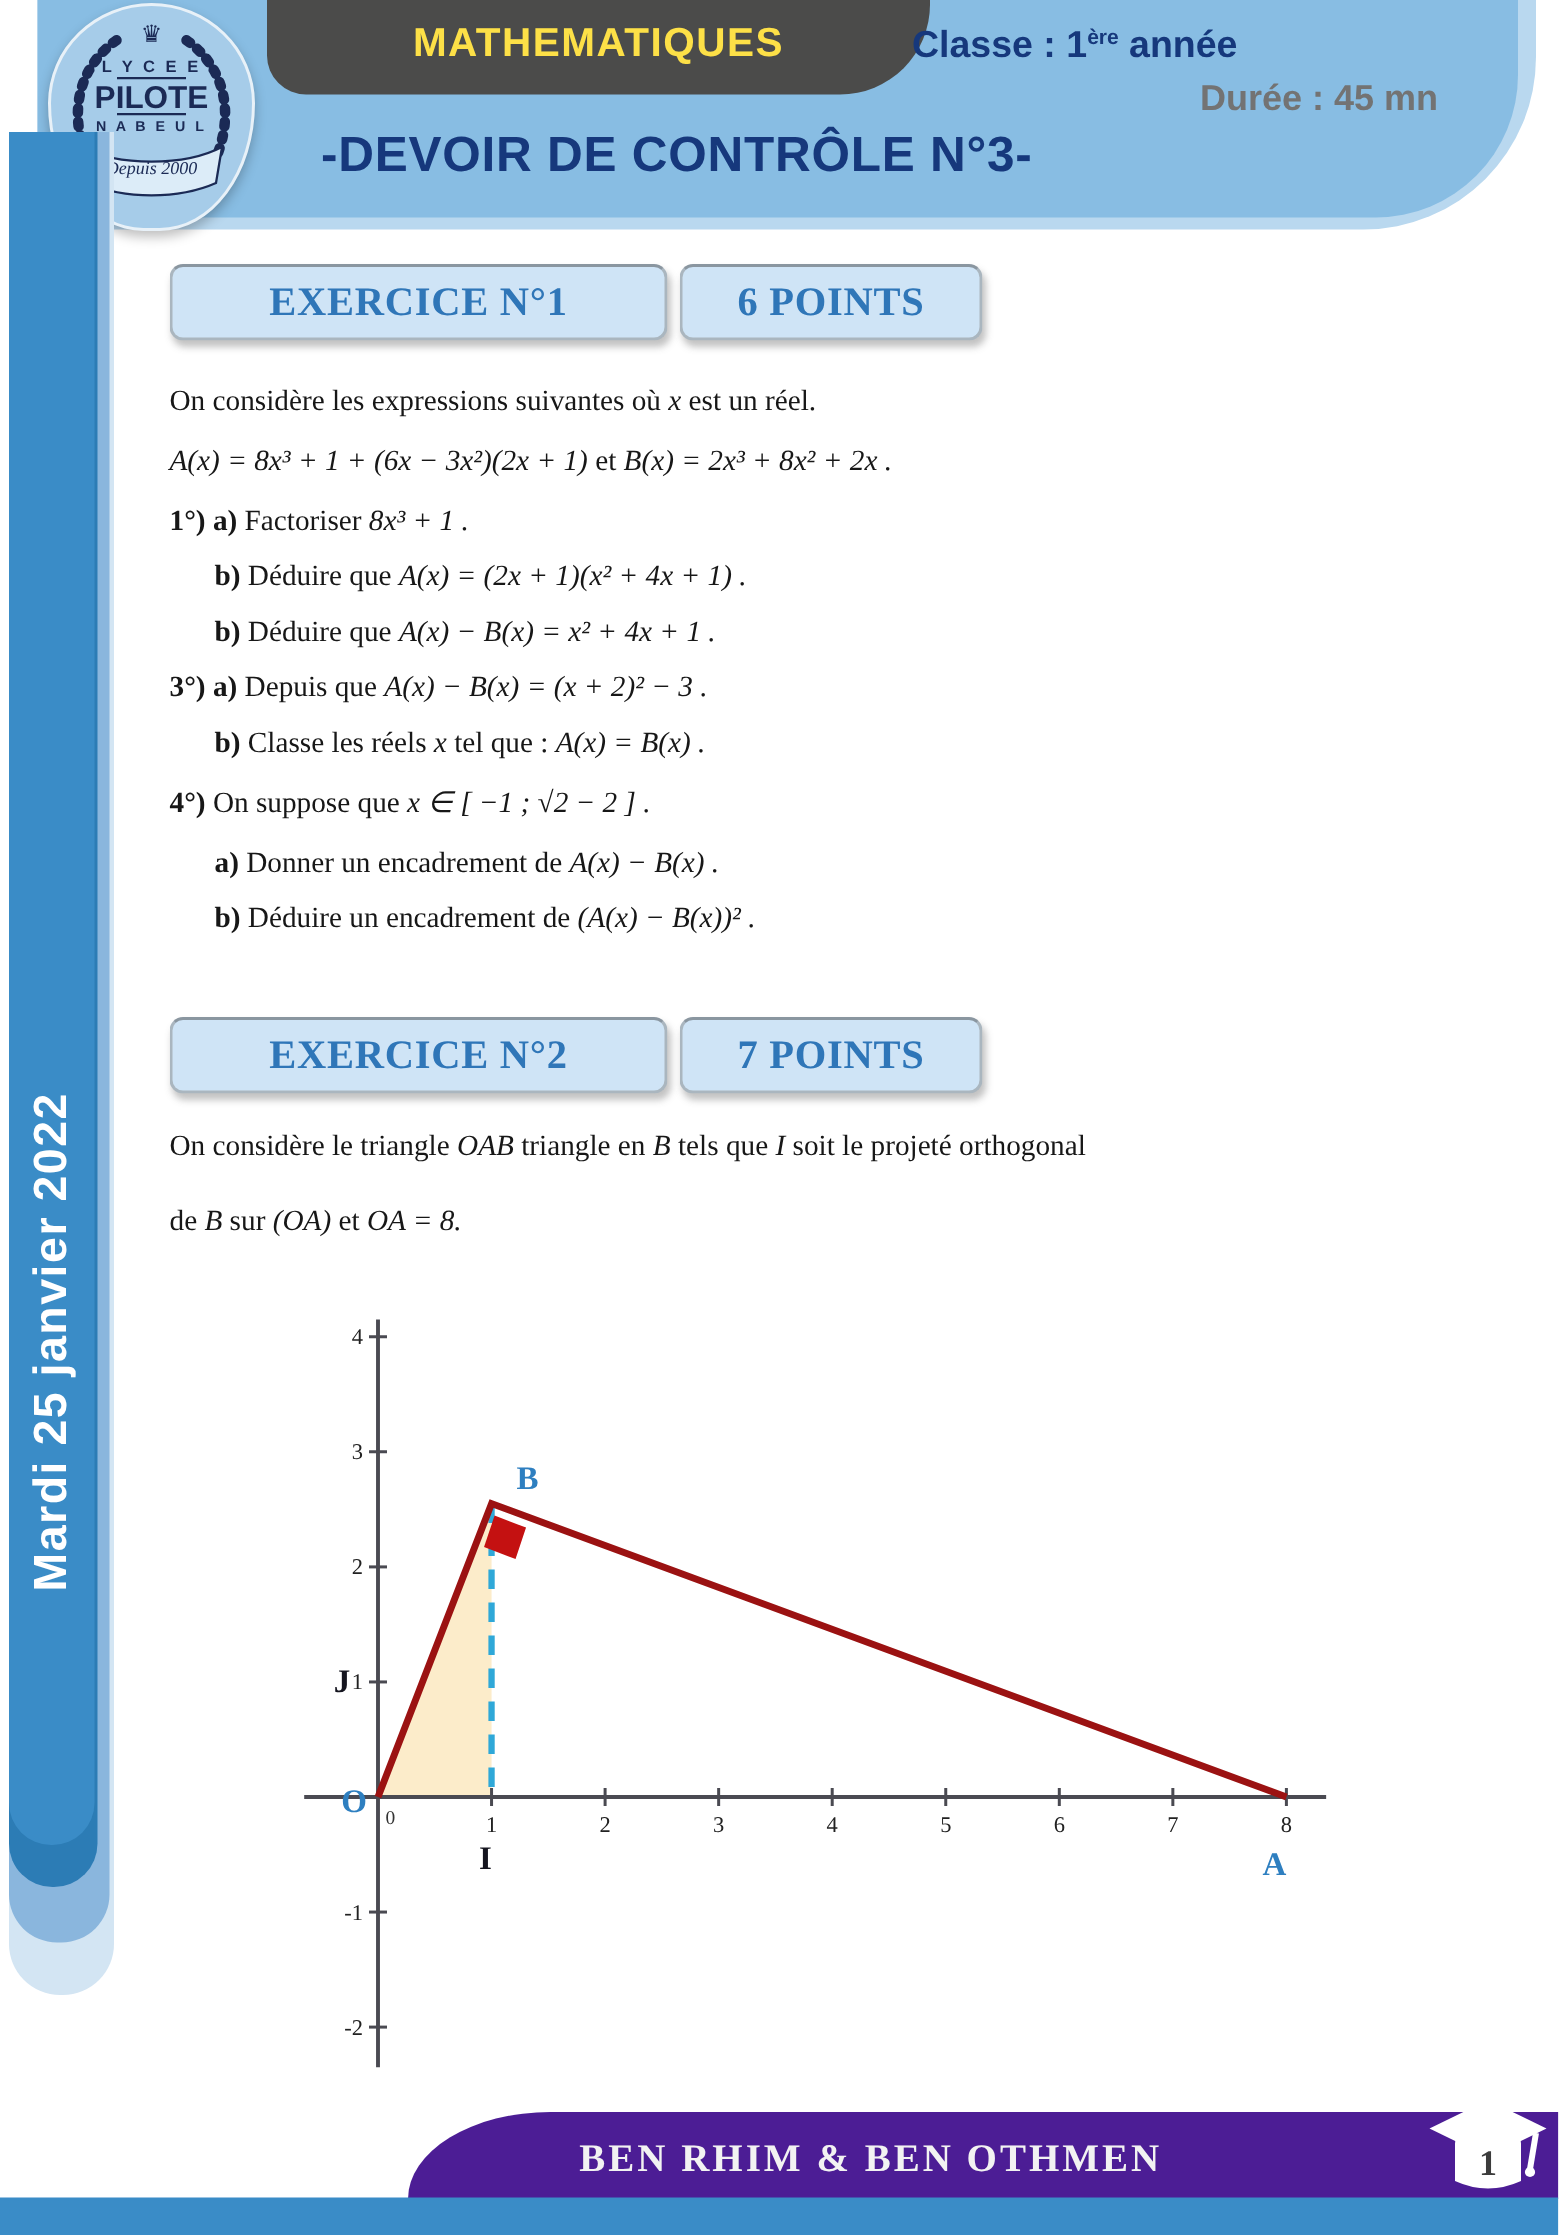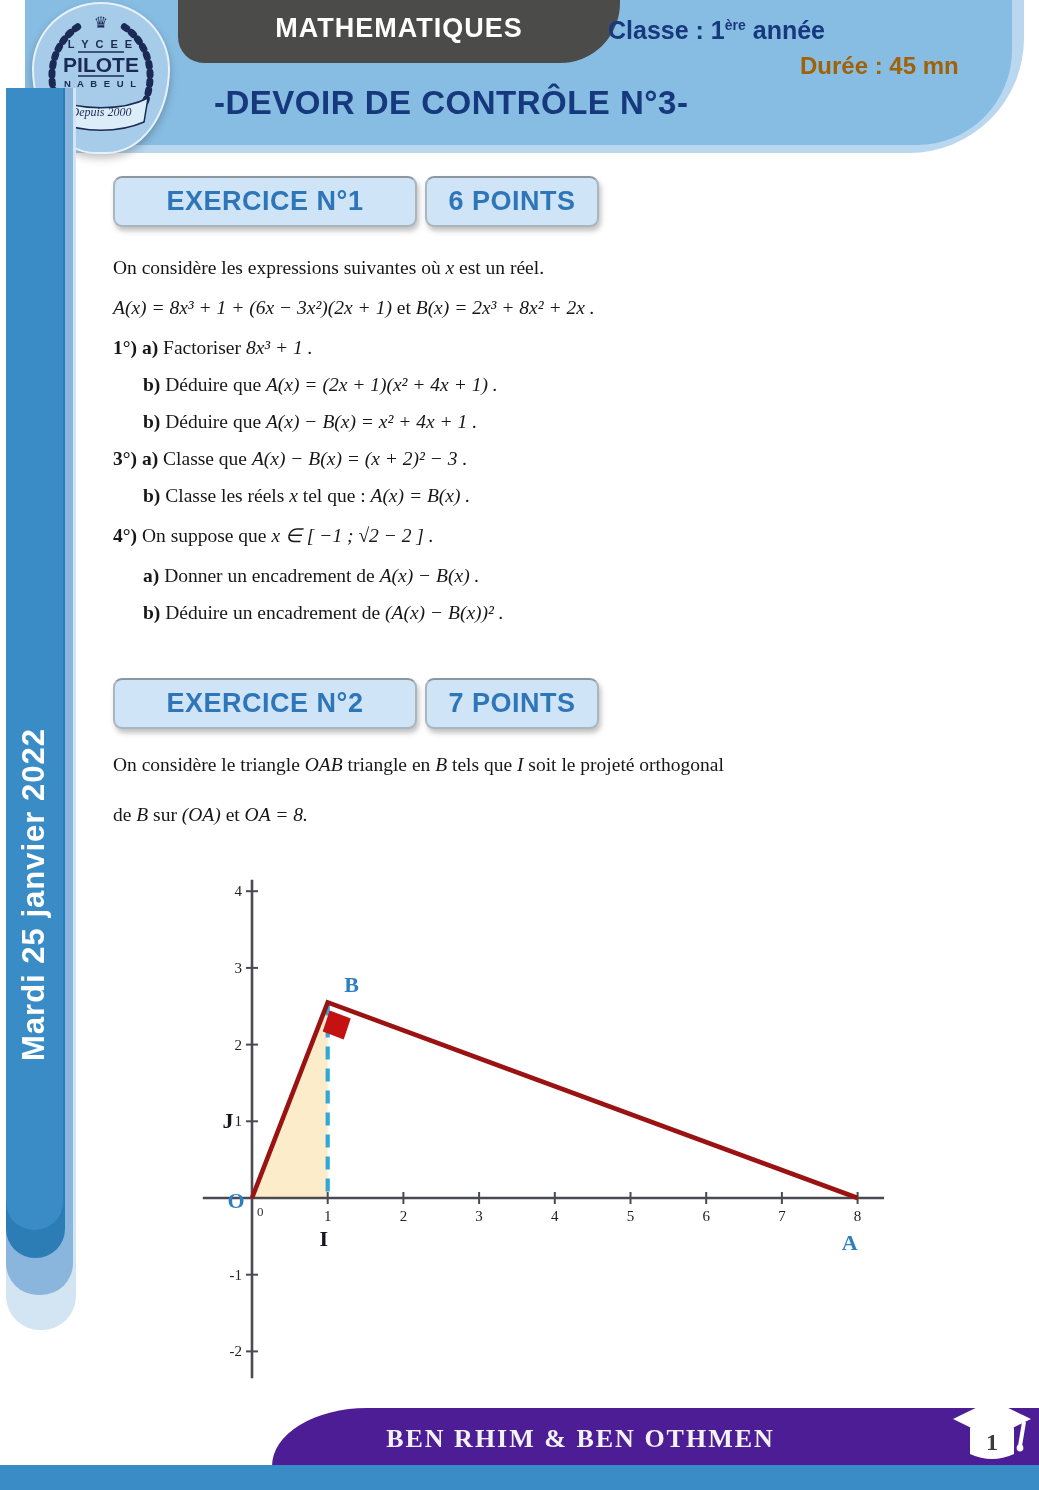--- a/index.html
+++ b/index.html
@@ -6,24 +6,24 @@
   .page{position:relative;width:1039px;height:1490px;background:#fff;overflow:hidden;
         font-family:"Liberation Sans",sans-serif;}
 
   
   .band-outer{position:absolute;left:25px;top:0;width:999px;height:153px;
               background:#b9d8ef;border-radius:0 0 115px 0;}
   .band-inner{position:absolute;left:25px;top:0;width:987px;height:145px;
               background:#88bde3;border-radius:0 0 95px 0;}
   .dark-tab{position:absolute;left:178px;top:0;width:442px;height:63px;background:#4b4b4a;
             border-radius:0 0 60px 26px;display:flex;align-items:center;justify-content:center;}
-  .dark-tab span{color:#ffffff;font-weight:bold;font-size:27px;letter-spacing:1px;padding-bottom:6px;}
+  .dark-tab span{color:#fde047;font-weight:bold;font-size:27px;letter-spacing:1px;padding-bottom:6px;}
   .classe{position:absolute;left:608px;top:16px;color:#16387c;font-weight:bold;font-size:25px;}
   .classe sup{font-size:14px;}
-  .duree{position:absolute;left:800px;top:52px;color:#a16207;font-weight:bold;font-size:24px;}
+  .duree{position:absolute;left:800px;top:52px;color:#737373;font-weight:bold;font-size:24px;}
   .doc-title{position:absolute;left:214px;top:84px;color:#16387c;font-weight:bold;font-size:33px;letter-spacing:.5px;}
 
   
   .badge{position:absolute;left:32px;top:2px;width:134px;height:148px;background:#a6cce9;
          border:2px solid #e8f1f8;border-radius:50% 50% 46% 46%/44% 44% 56% 56%;
          box-shadow:0 4px 8px rgba(0,0,0,.25);}
   .badge svg{width:100%;height:100%;}
   .badge text{fill:#1b2a55;}
 
   
@@ -33,23 +33,23 @@
   .sb2{width:59px;height:1170px;background:#2c7cb5;border-radius:0 0 29px 29px;}
   .sb1{width:57px;height:1142px;background:#3a8cc7;border-radius:0 0 28px 28px;}
   .side-date{position:absolute;left:4px;top:550px;width:60px;height:690px;
              writing-mode:vertical-rl;transform:rotate(180deg);
              display:flex;align-items:center;justify-content:center;
              color:#fff;font-weight:bold;font-size:31px;letter-spacing:1px;}
 
   
   .ex-head{position:absolute;left:113px;display:flex;gap:8px;}
   .ex-box{background:#cfe4f6;color:#2f76b8;font-weight:bold;font-size:27px;
-          letter-spacing:.5px;text-align:center;padding:8px 10px;border-radius:9px;
+          letter-spacing:.5px;text-align:center;padding:8px 24px;border-radius:9px;
           border:2px solid #aab6bf;border-top-color:#8a96a0;
-          box-shadow:2px 4px 5px rgba(80,80,80,.35);}
+          box-shadow:2px 4px 5px rgba(80,80,80,.35);font-family:Liberation Serif, serif;}
   .ex-box.w1{min-width:280px;}
   .ex-box.w2{min-width:150px;}
   .h1{top:176px;} .h2{top:678px;}
 
   
   .lines{position:absolute;width:860px;color:#171717;}
   .ex1{left:113px;top:249px;}
   .ex2{left:113px;top:746px;}
   .line{height:37px;line-height:37px;white-space:nowrap;font-size:19.5px;}
   .line.tall{height:43px;line-height:43px;}
@@ -113,21 +113,21 @@
     <div class="ex-box w1">EXERCICE N°1</div>
     <div class="ex-box w2">6 POINTS</div>
   </div>
 
   <div class="lines ex1">
     <div class="line"><span class="r">On considère les expressions suivantes où </span><span class="m">x</span><span class="r"> est un réel.</span></div>
     <div class="line tall"><span class="m">A(x) = 8x³ + 1 + (6x − 3x²)(2x + 1)</span><span class="r">    et      </span><span class="m">B(x) = 2x³ + 8x² + 2x .</span></div>
     <div class="line"><span class="b">1°) a)</span><span class="r"> Factoriser </span><span class="m">8x³ + 1 .</span></div>
     <div class="line ind"><span class="b">b)</span><span class="r"> Déduire que </span><span class="m">A(x) = (2x + 1)(x² + 4x + 1) .</span></div>
     <div class="line ind"><span class="b">b)</span><span class="r"> Déduire que </span><span class="m">A(x) − B(x) = x² + 4x + 1 .</span></div>
-    <div class="line"><span class="b">3°) a)</span><span class="r"> Classe que </span><span class="m">A(x) − B(x) = (x + 2)² − 3 .</span></div>
+    <div class="line"><span class="b">3°) a)</span><span class="r"> Depuis que </span><span class="m">A(x) − B(x) = (x + 2)² − 3 .</span></div>
     <div class="line ind"><span class="b">b)</span><span class="r"> Classe les réels </span><span class="m">x</span><span class="r"> tel que :  </span><span class="m">A(x) = B(x) .</span></div>
     <div class="line tall"><span class="b">4°)</span><span class="r"> On suppose que </span><span class="m">x ∈ [ −1 ; √2 − 2 ] .</span></div>
     <div class="line ind"><span class="b">a)</span><span class="r"> Donner un encadrement de </span><span class="m">A(x) − B(x) .</span></div>
     <div class="line ind"><span class="b">b)</span><span class="r"> Déduire un encadrement de </span><span class="m">(A(x) − B(x))² .</span></div>
   </div>
 
   <div class="ex-head h2">
     <div class="ex-box w1">EXERCICE N°2</div>
     <div class="ex-box w2">7 POINTS</div>
   </div>

